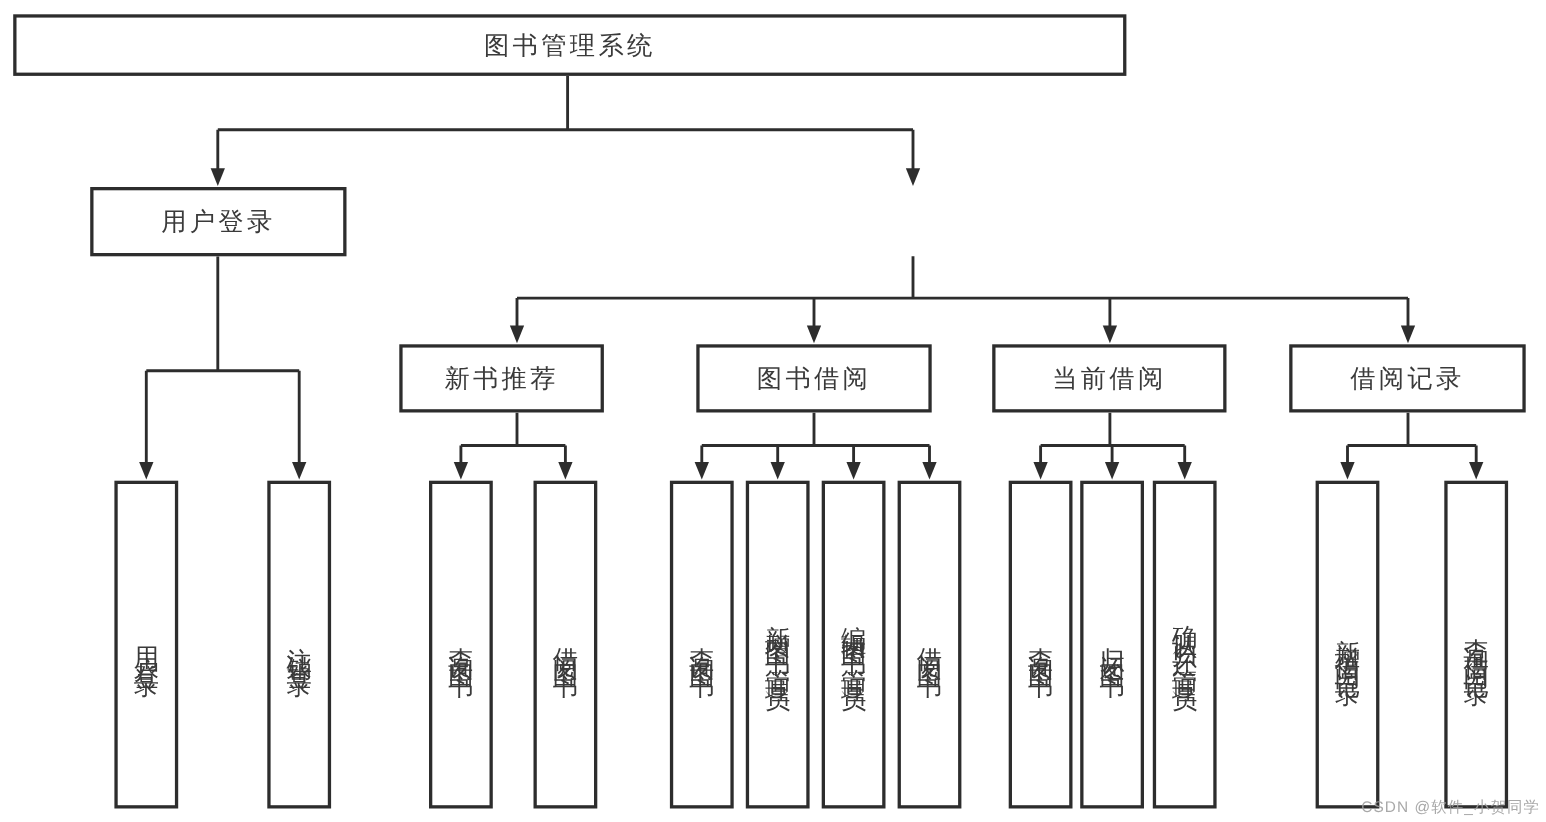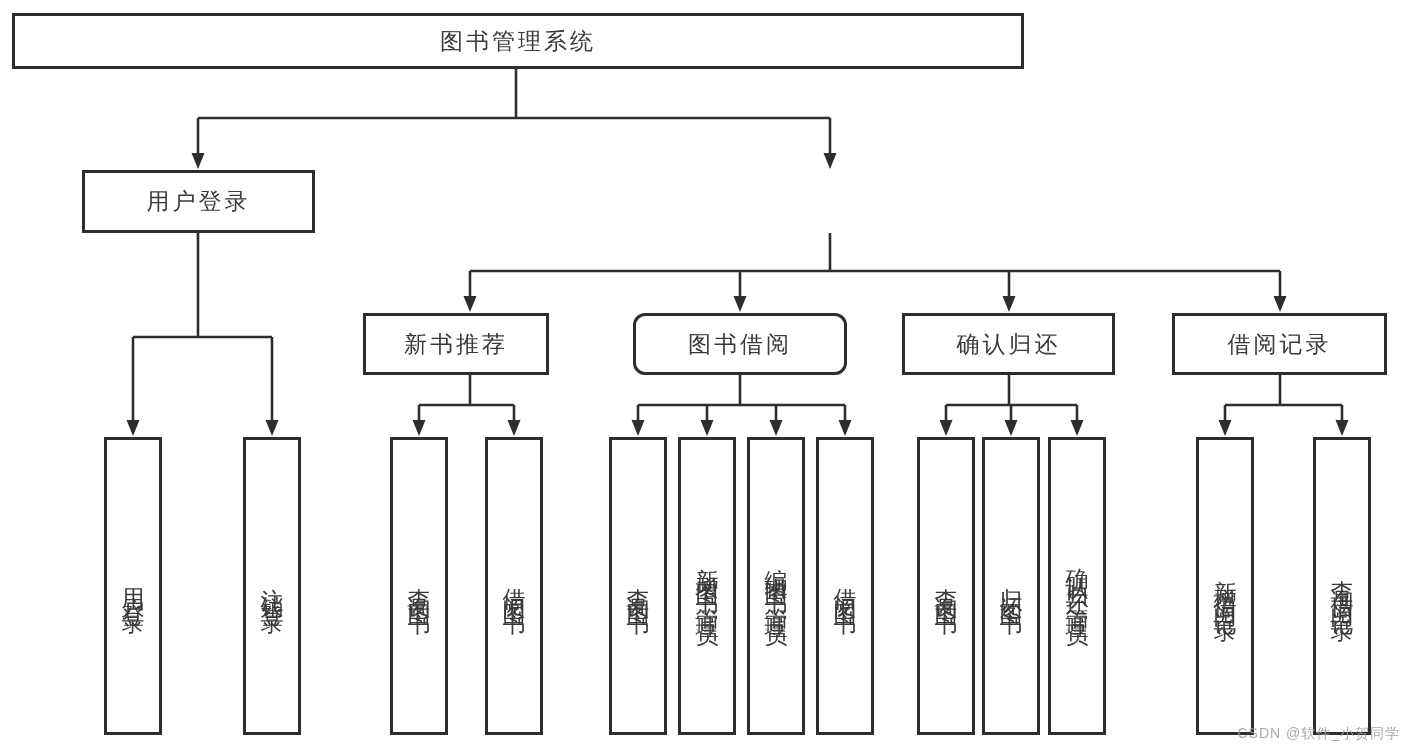--- a/index.html
+++ b/index.html
@@ -38,21 +38,21 @@
     height: 298px;
     writing-mode: vertical-rl;
     text-orientation: mixed;
     font-size: 23px;
     letter-spacing: 8px;
   }
   .n-root  { left: 12px;   top: 13px;  width: 1012px; height: 56px; }
   .n-login { left: 82px;   top: 170px; width: 233px;  height: 63px; }
   .n-mgmt  { left: 712px;  top: 170px; width: 235px;  height: 63px; }
   .n-b0 { left: 363px;  top: 313px; width: 186px; height: 62px; }
-  .n-b1 { left: 633px;  top: 313px; width: 214px; height: 62px; border-radius: 12px; }
+  .n-b1 { left: 633px;  top: 313px; width: 214px; height: 62px; }
   .n-b2 { left: 902px;  top: 313px; width: 213px; height: 62px; }
   .n-b3 { left: 1172px; top: 313px; width: 215px; height: 62px; }
   .n-l0  { left: 104px; }
   .n-l1  { left: 243px; }
   .n-l2  { left: 390px; }
   .n-l3  { left: 485px; }
   .n-l4  { left: 609px; }
   .n-l5  { left: 678px; }
   .n-l6  { left: 747px; }
   .n-l7  { left: 816px; }
@@ -105,21 +105,21 @@
       <polygon points="1218.5,420 1231.5,420 1225,436" fill="#2d2d2d"></polygon>
       <polygon points="1335.5,420 1348.5,420 1342,436" fill="#2d2d2d"></polygon>
     </svg>
 
   <div class="node h n-root">图书管理系统</div>
 
   <div class="node h n-login">用户登录</div>
 
   <div class="node h n-b0">新书推荐</div>
   <div class="node h n-b1">图书借阅</div>
-  <div class="node h n-b2">确认归还</div>
+  <div class="node h n-b2">当前借阅</div>
   <div class="node h n-b3">借阅记录</div>
 
   <div class="node v n-l0">用户登录</div>
   <div class="node v n-l1">注销登录</div>
 
   <div class="node v n-l2">查询图书</div>
   <div class="node v n-l3">借阅图书</div>
 
   <div class="node v n-l4">查询图书</div>
   <div class="node v n-l5">新增图书（管理员）</div>

